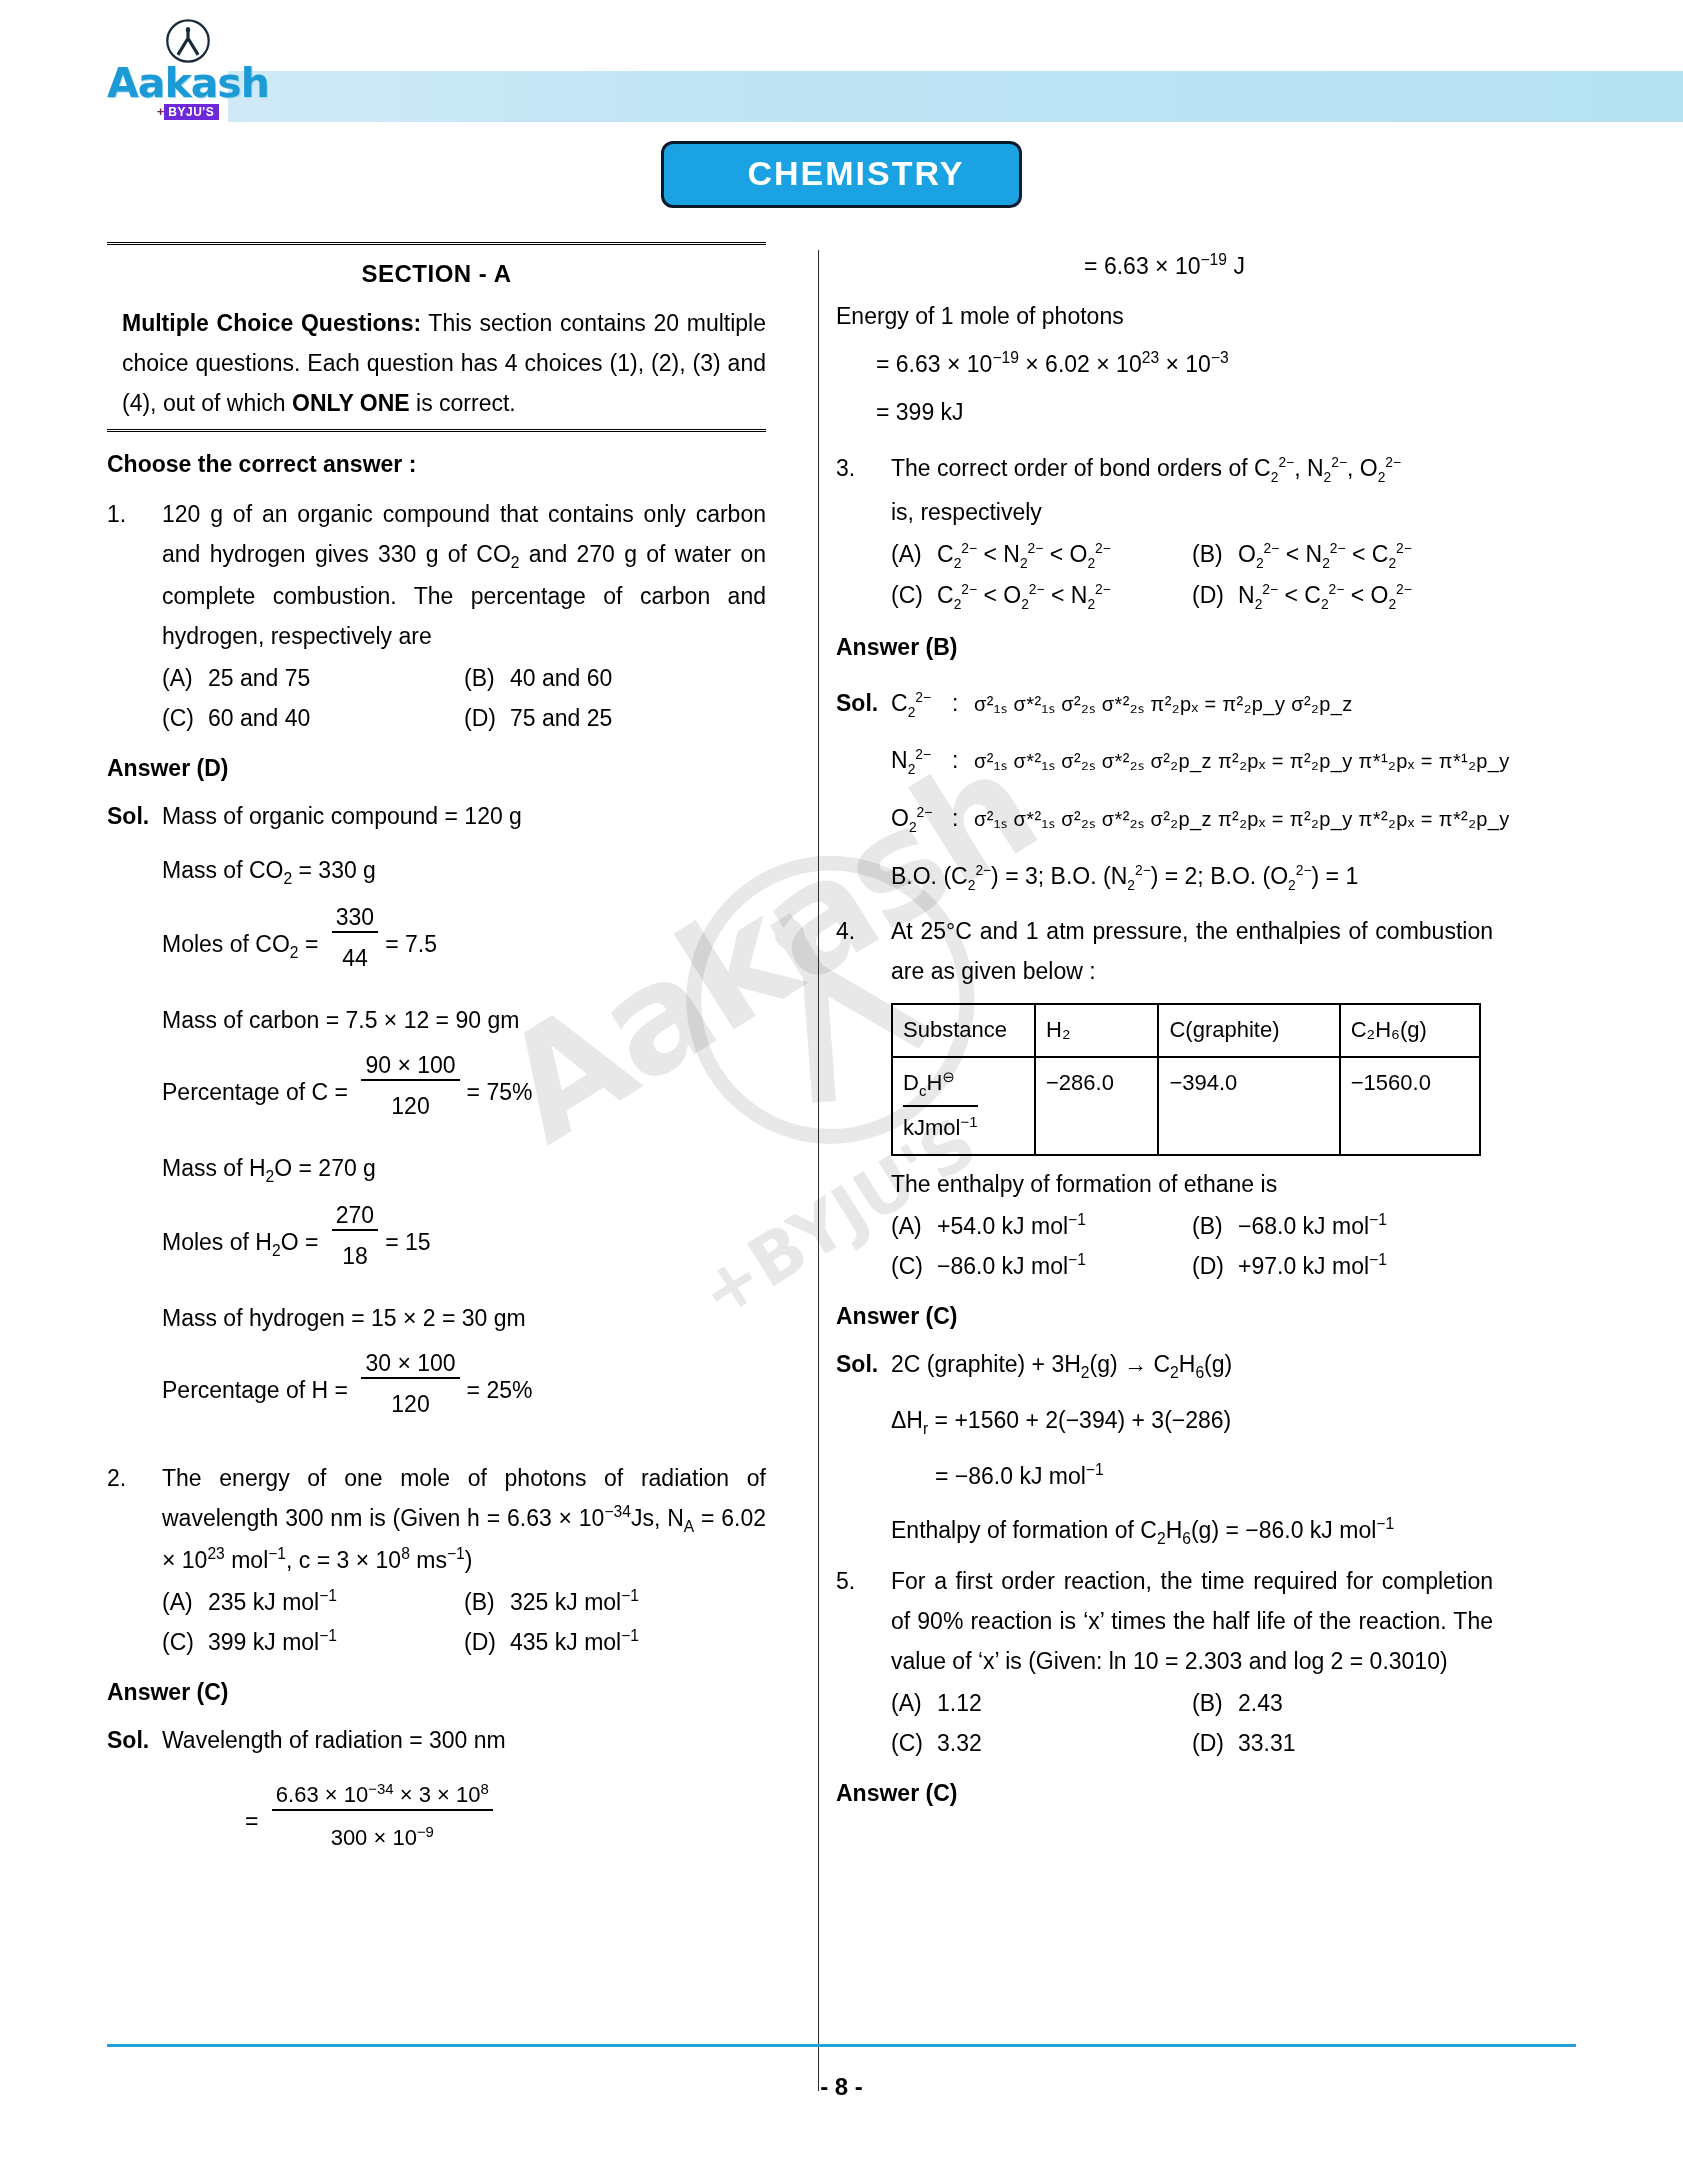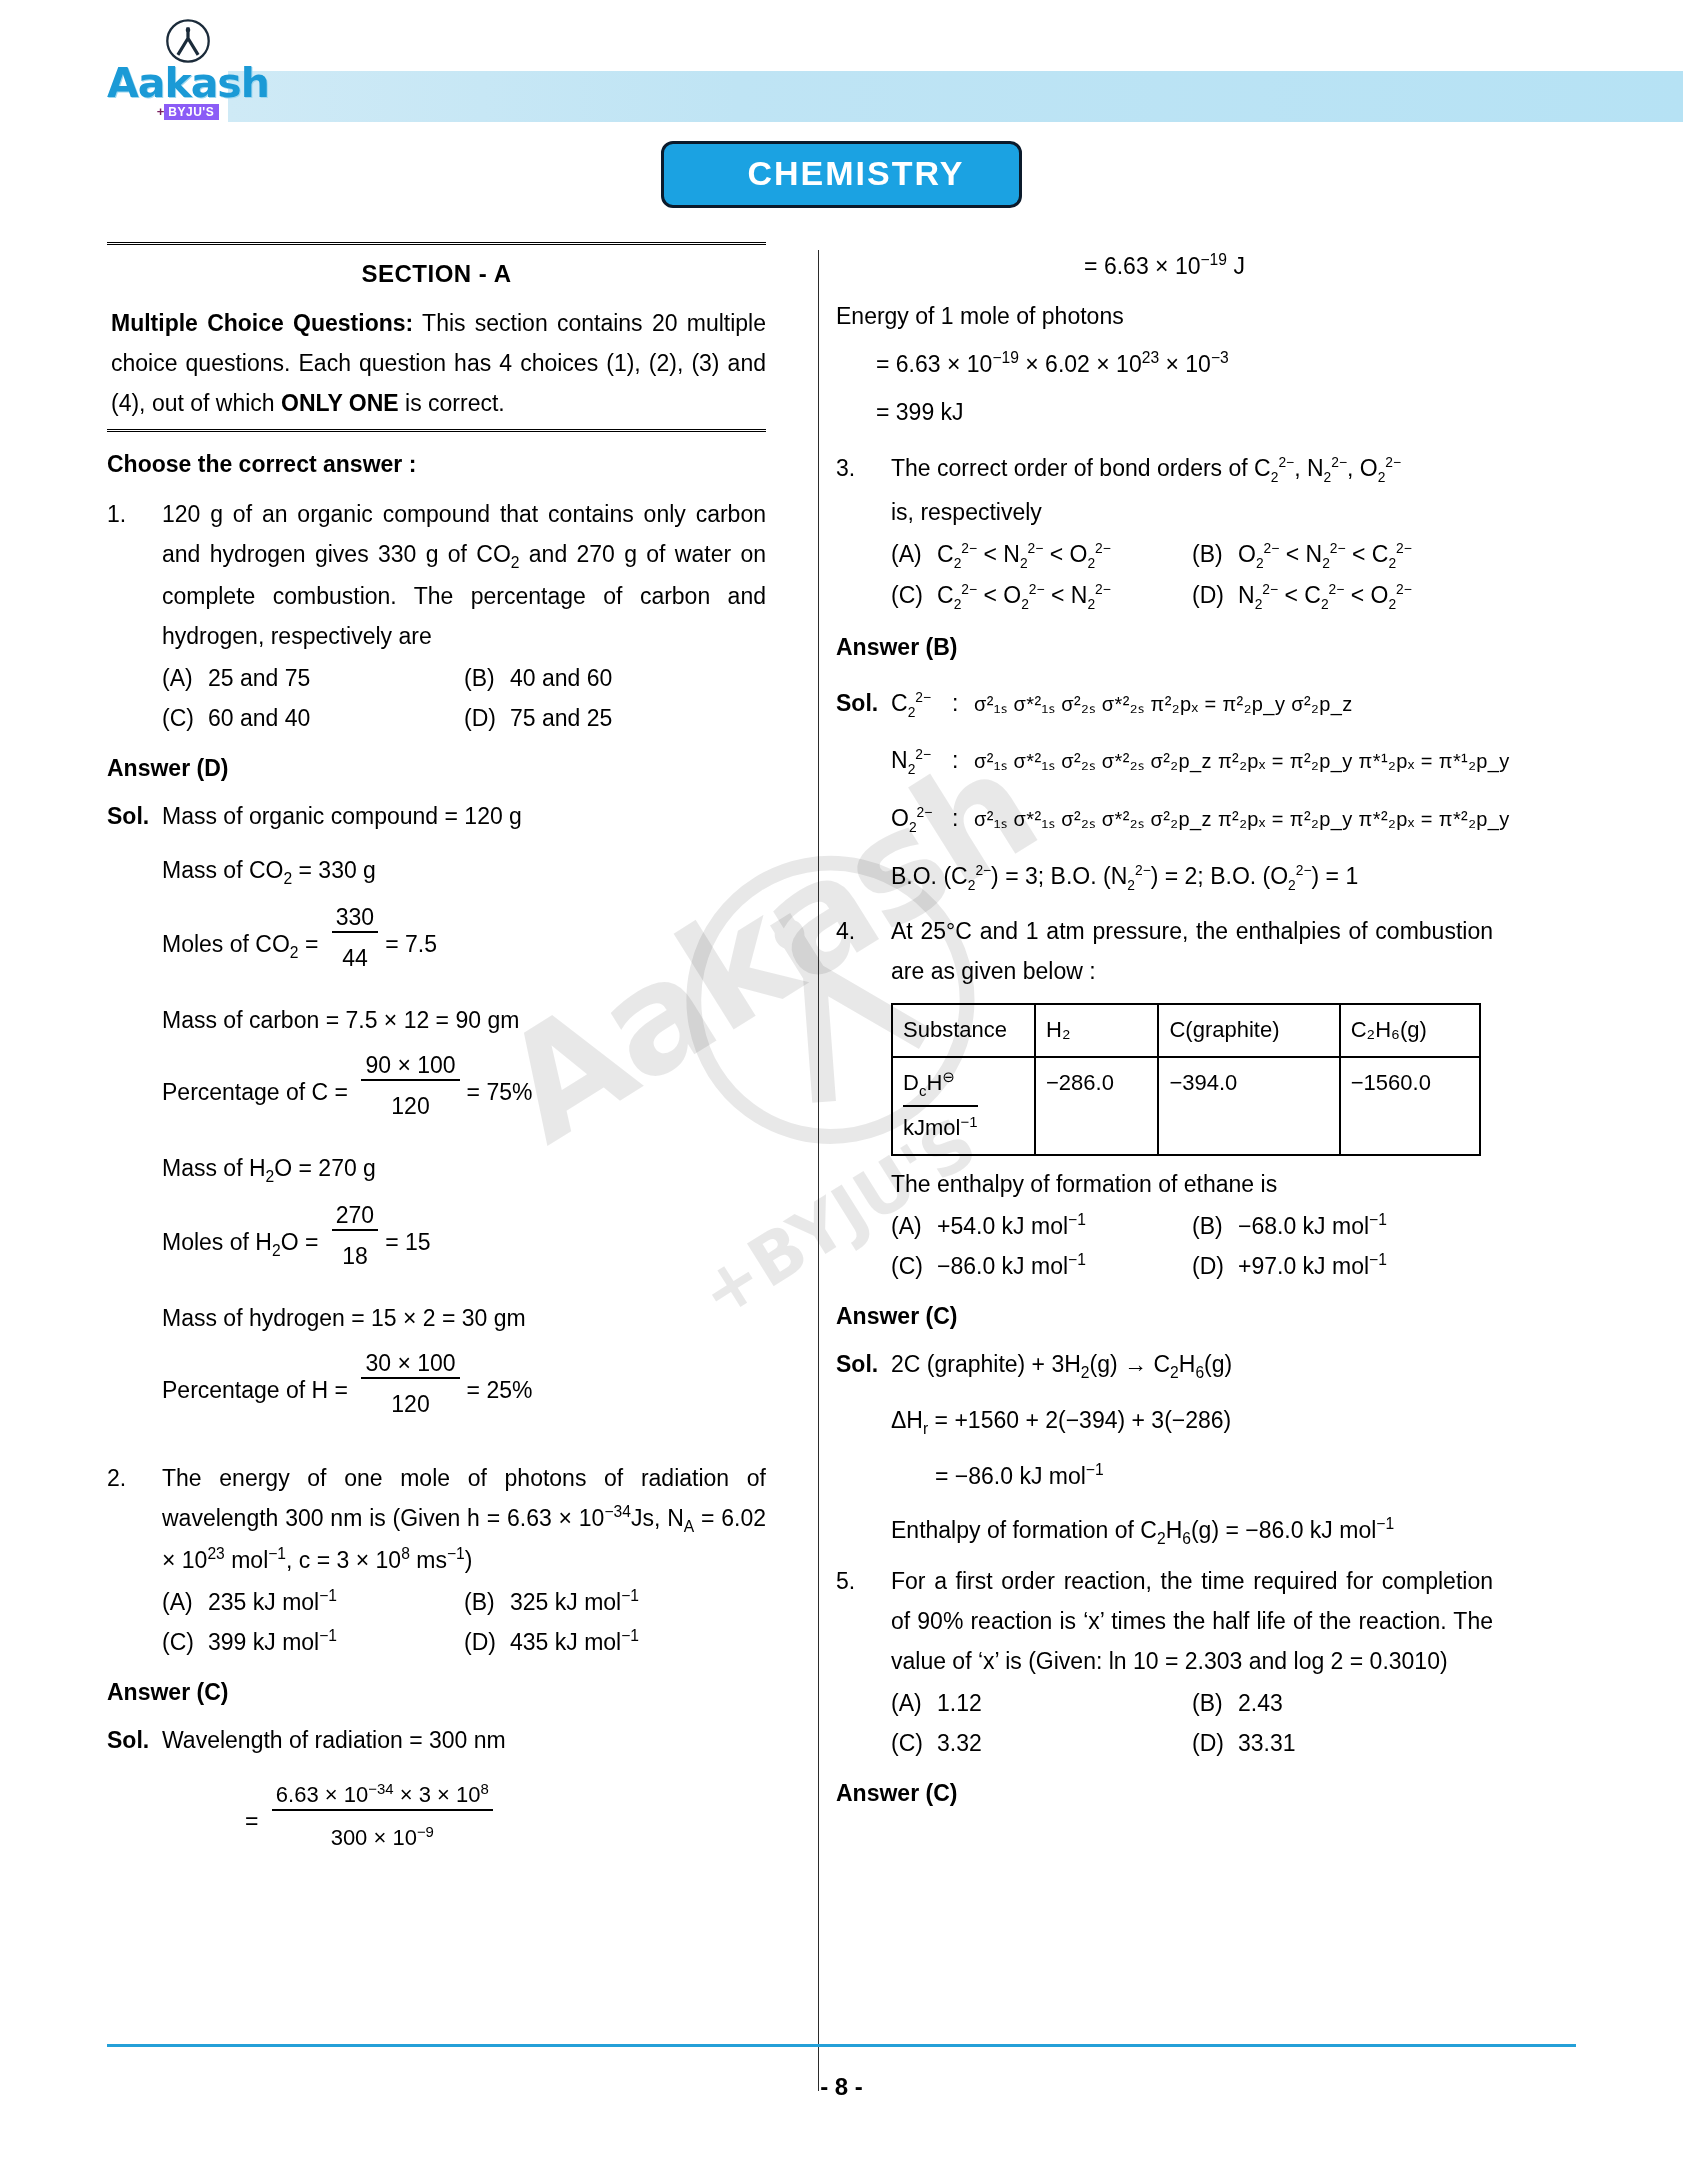--- a/index.html
+++ b/index.html
@@ -55,21 +55,21 @@
     text-shadow: 1px 1px 0 #9fd8ef;
   }
   .logo-sub {
     margin-top: 1px;
     font-size: 13px;
     color: #7b2160;
     font-weight: bold;
     letter-spacing: 0px;
   }
   .logo-sub .byj {
-    background: #8b5cf6;
+    background: #6d28d9;
     color: #fff;
     padding: 1px 5px 1px 4px;
     font-size: 12px;
     letter-spacing: 0.5px;
   }
 
   
   .subject-wrap { text-align: center; margin-top: 10px; }
   .subject-chip {
     display: inline-block;
@@ -110,21 +110,21 @@
   
   .rule-top { border-top: 3px double #000; height: 0; margin-bottom: 8px; }
   .rule-bot { border-top: 3px double #000; height: 0; margin-top: 6px; }
   .section-title {
     text-align: center;
     font-weight: bold;
     font-size: 24px;
     letter-spacing: 0.5px;
     margin: 2px 0 8px 0;
   }
-  .instructions { text-align: justify; margin: 0 0 4px 4px; }
+  .instructions { text-align: justify; margin: 0 0 4px 15px; }
   .choose {
     font-weight: bold;
     margin: 12px 0 6px 0;
   }
 
   
   .q { display: flex; margin-top: 10px; }
   .q-num { width: 55px; flex: 0 0 55px; }
   .q-body { flex: 1 1 auto; text-align: justify; }
   .opts {

